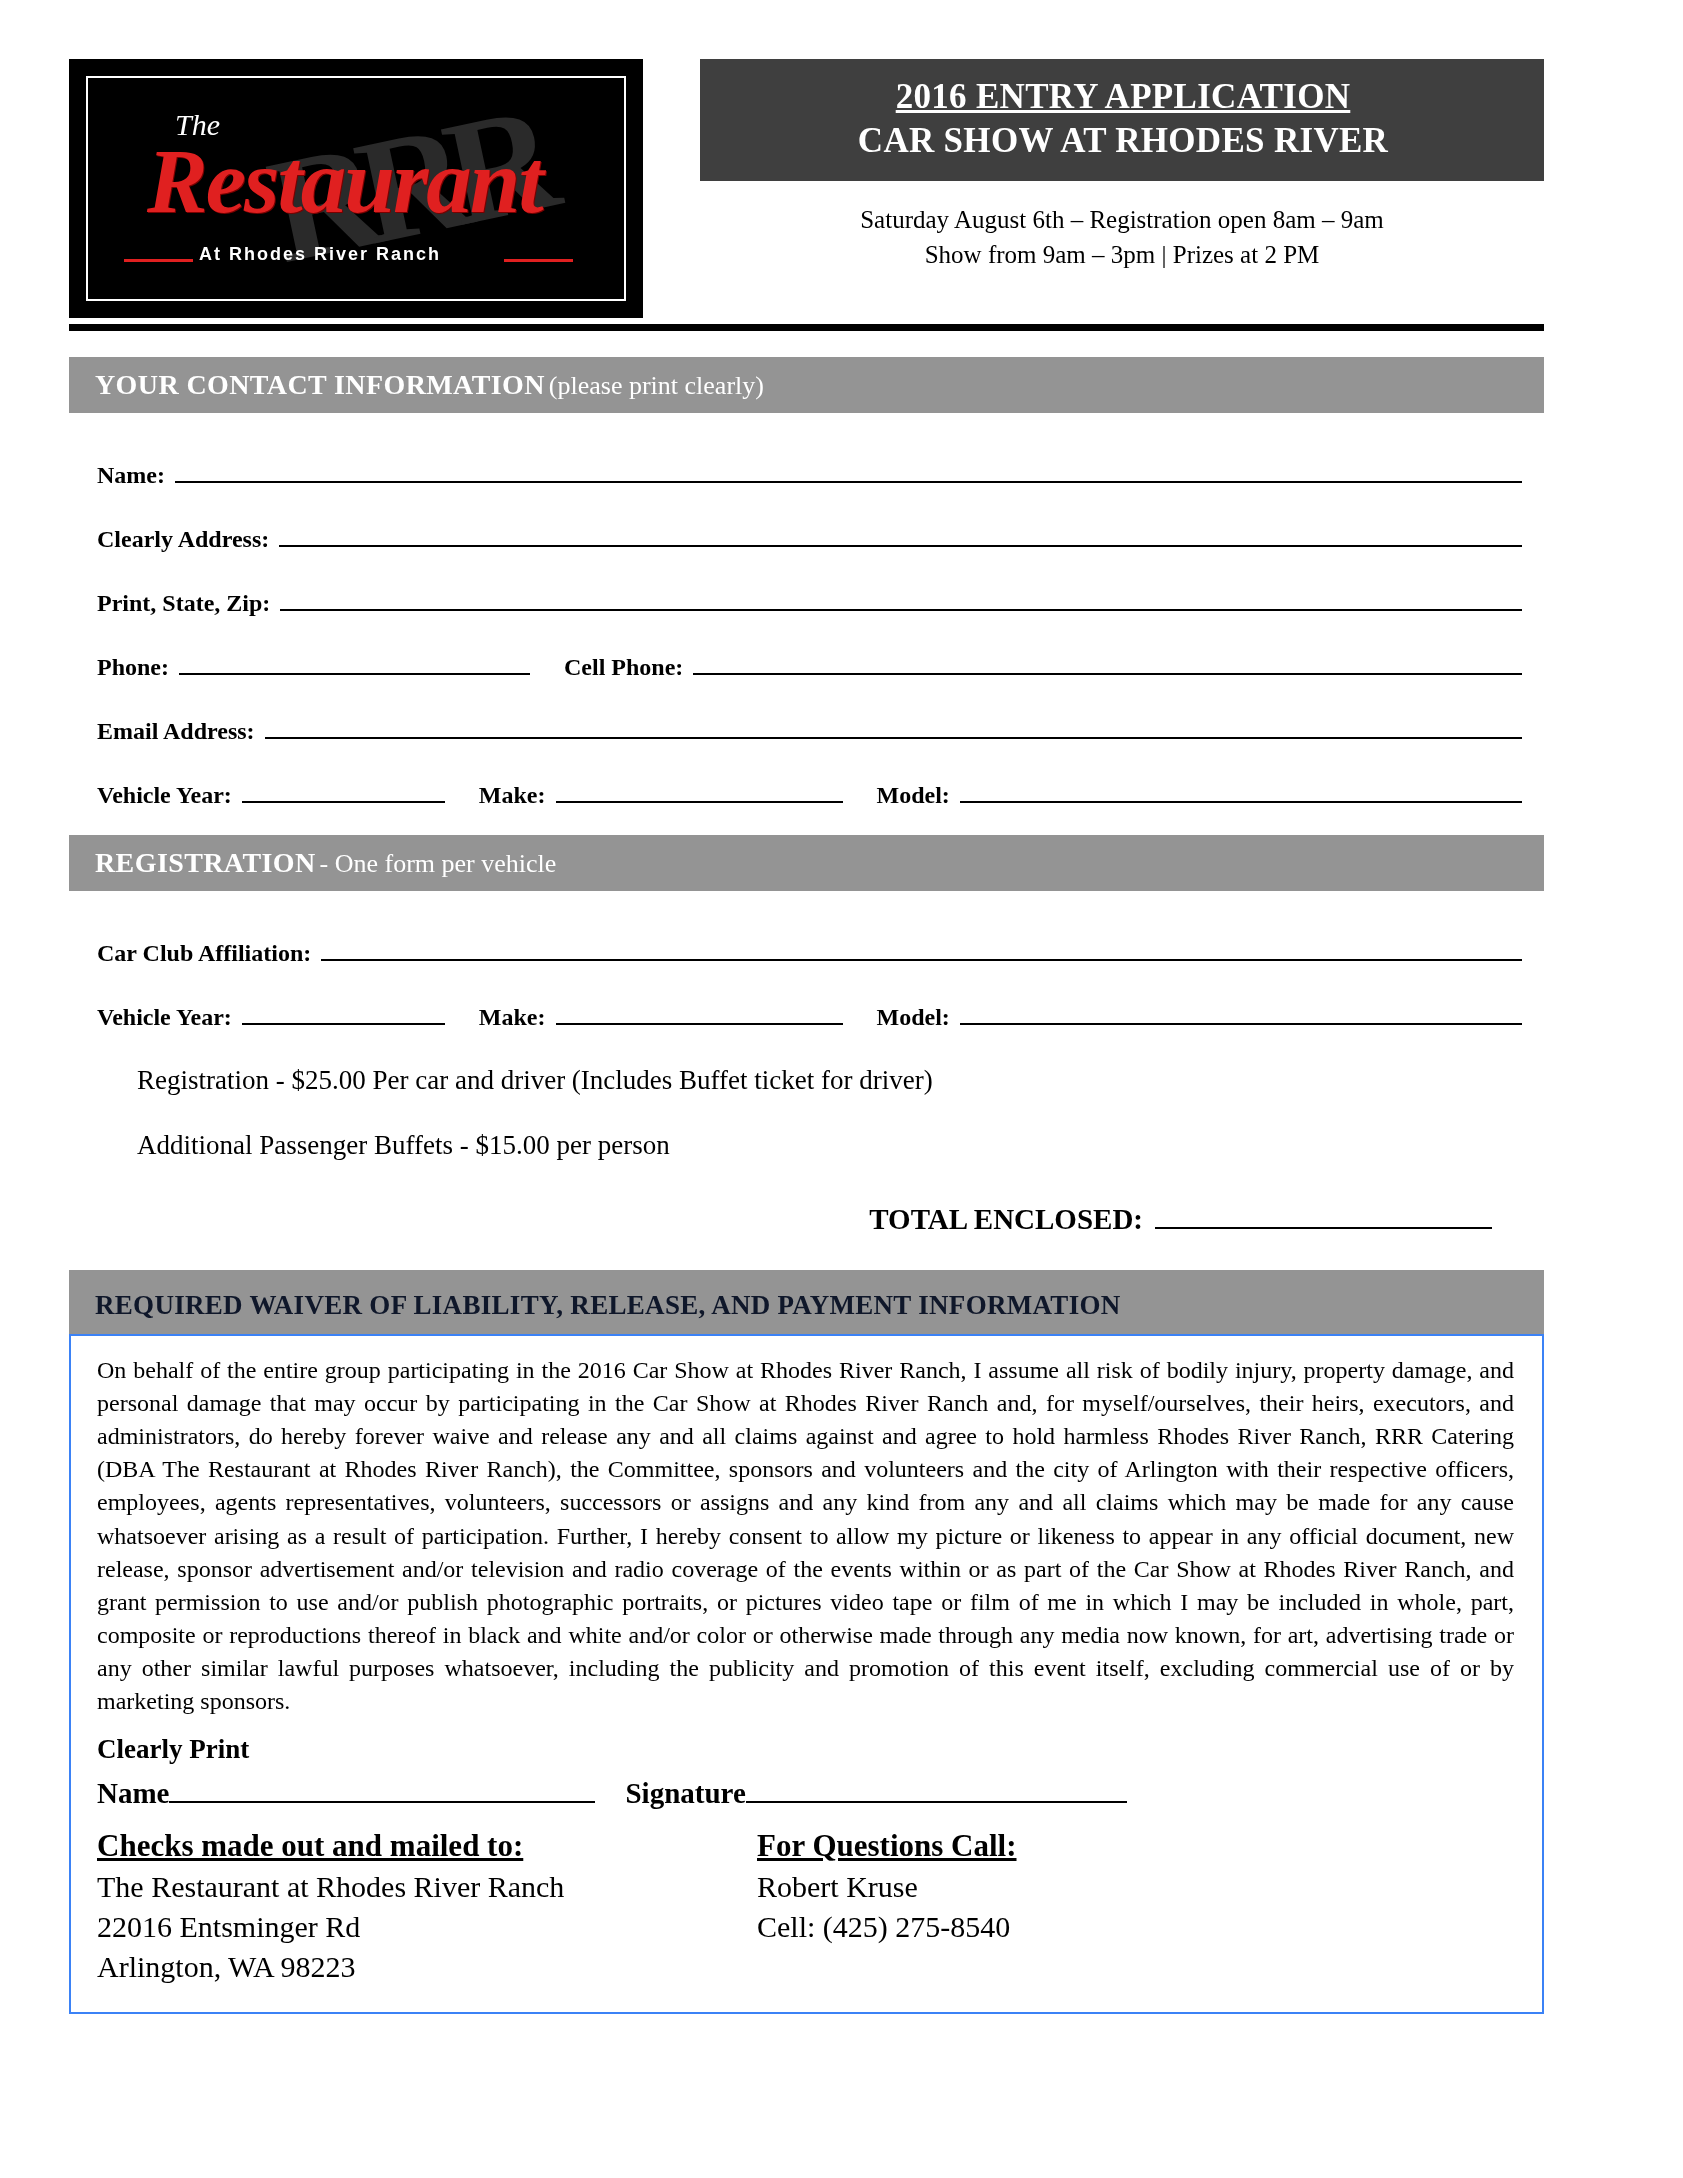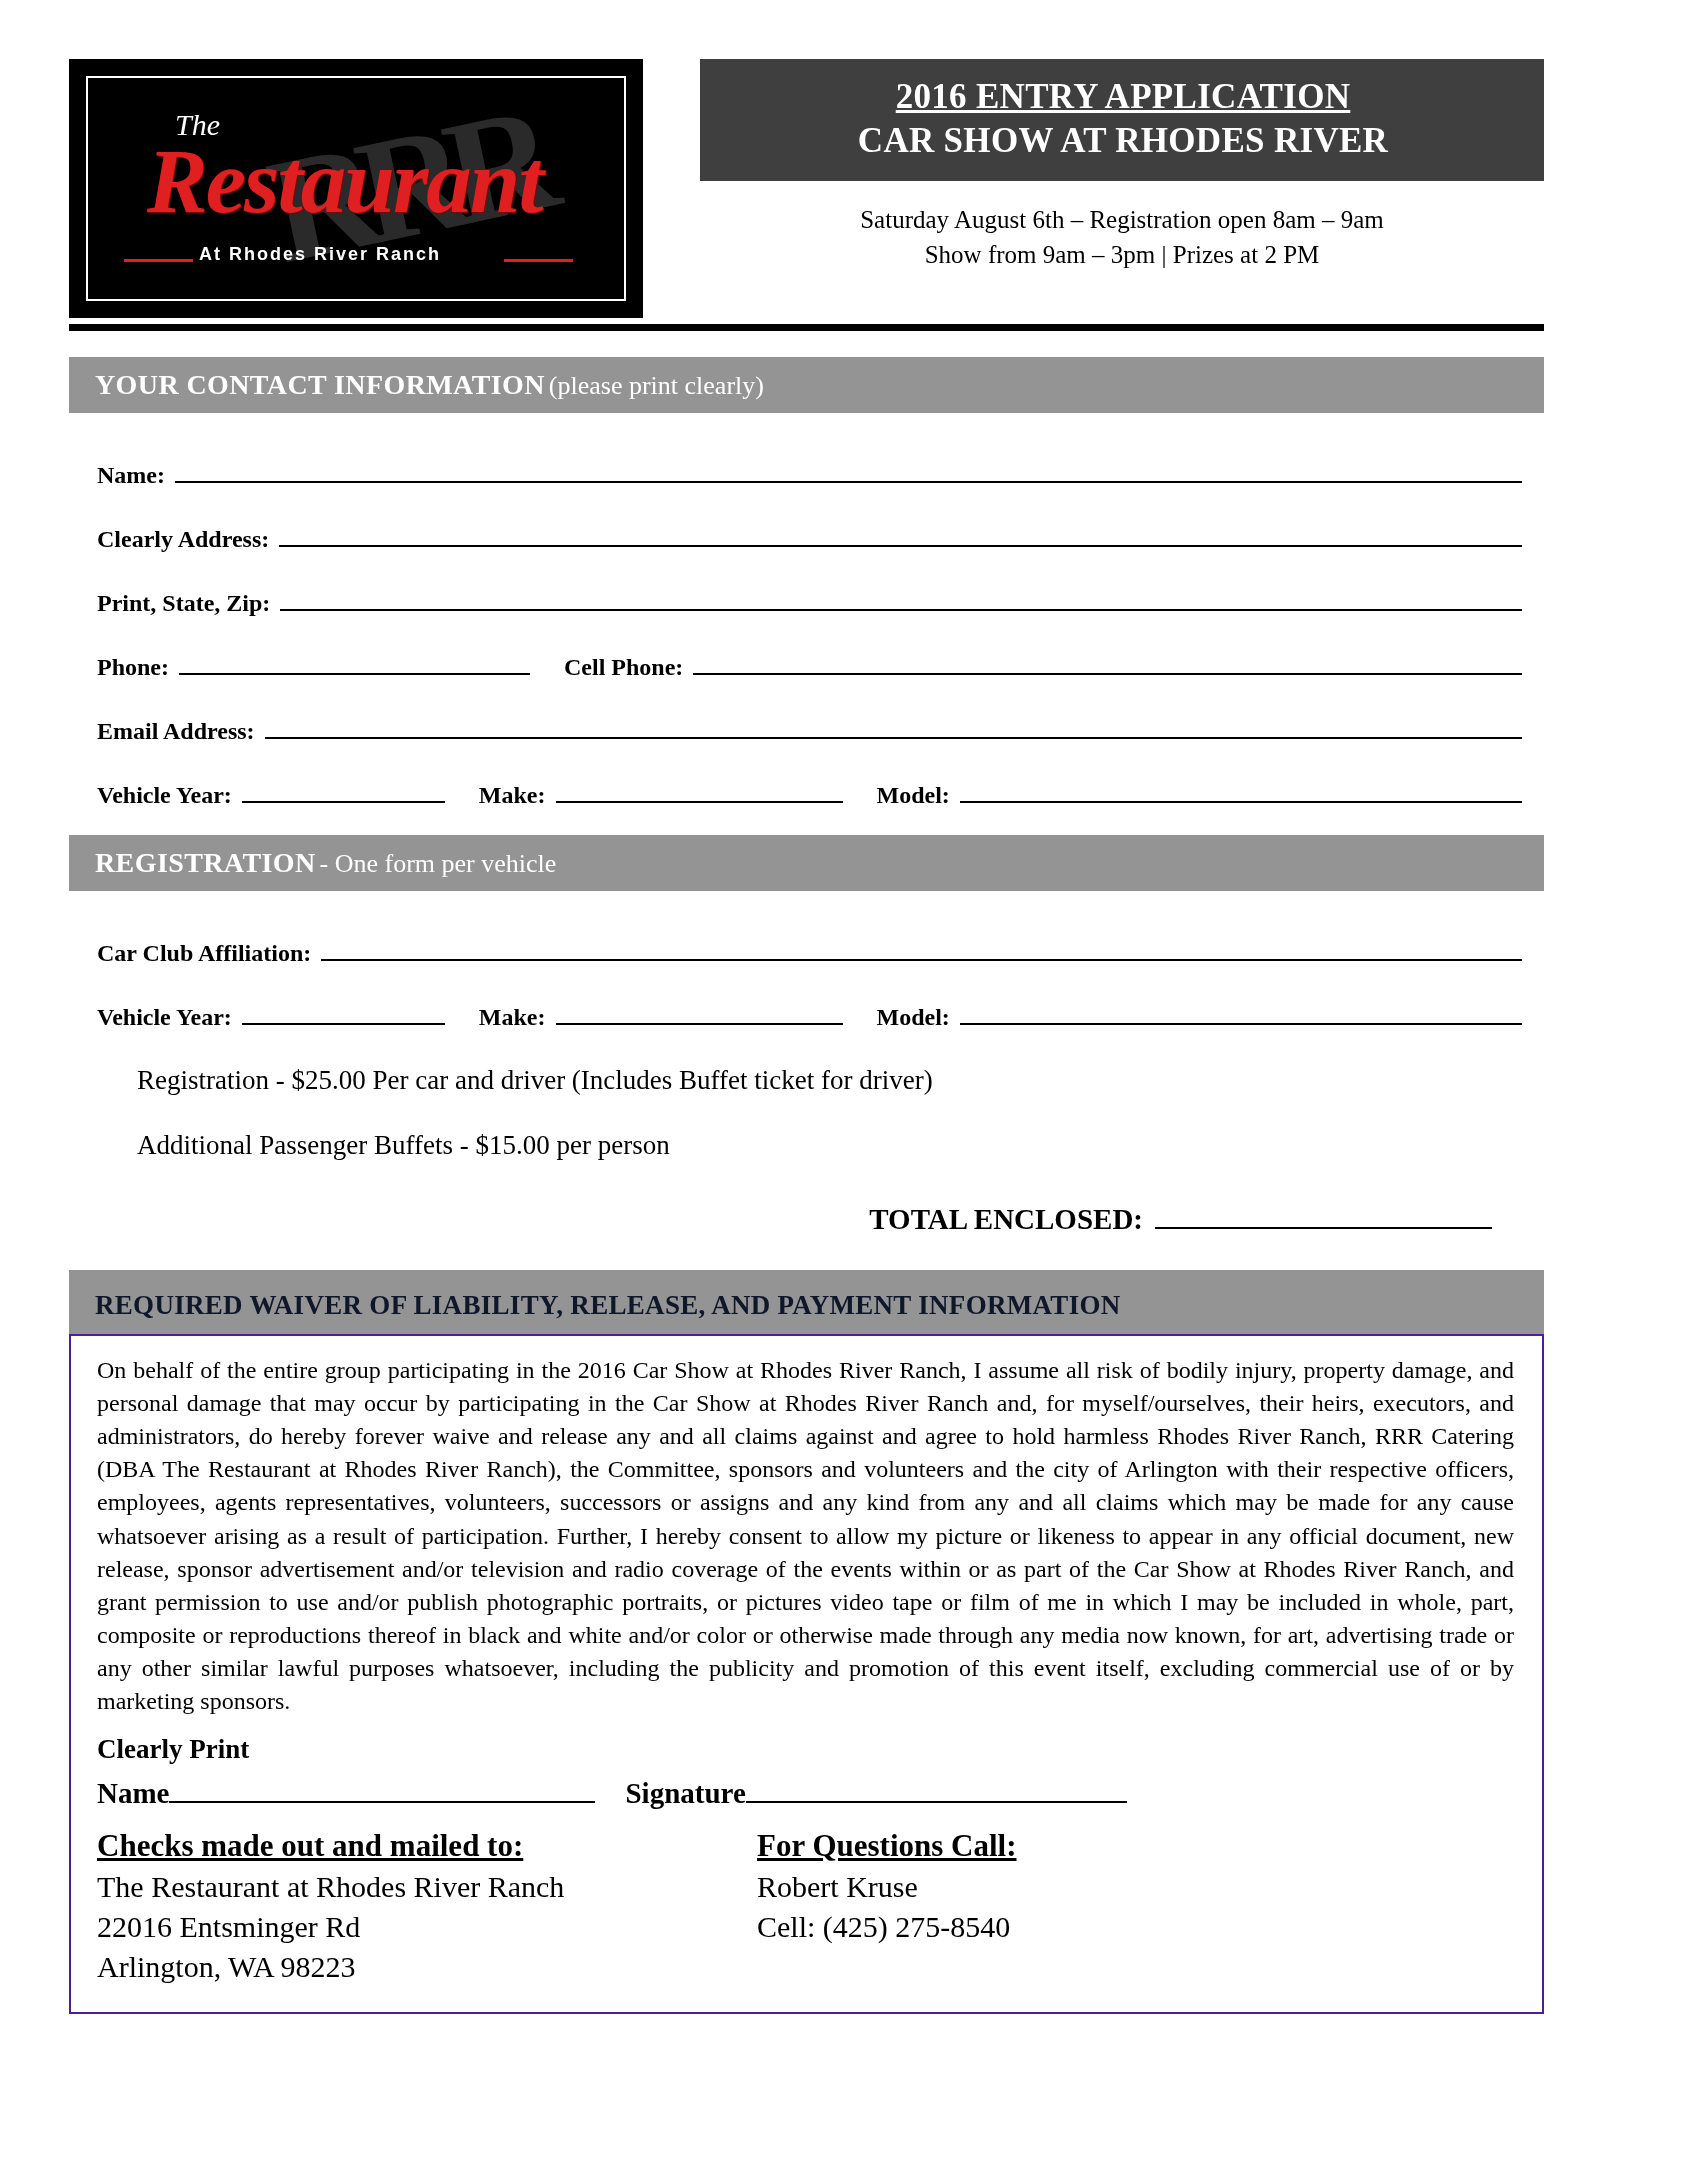--- a/index.html
+++ b/index.html
@@ -213,21 +213,21 @@
   .waiver-bar {
     background: #949494;
     color: #0f172a;
     padding: 20px 0 13px 26px;
     margin-top: 34px;
     font-size: 27px;
     font-weight: bold;
     letter-spacing: 0.3px;
   }
   .waiver-box {
-    border: 2px solid #4c1d95;
+    border: 2px solid #3b82f6;
     padding: 18px 28px 28px 26px;
   }
   .waiver-text {
     font-size: 24px;
     line-height: 1.38;
     text-align: justify;
     margin: 0;
   }
   .clearly-print {
     font-weight: bold;

